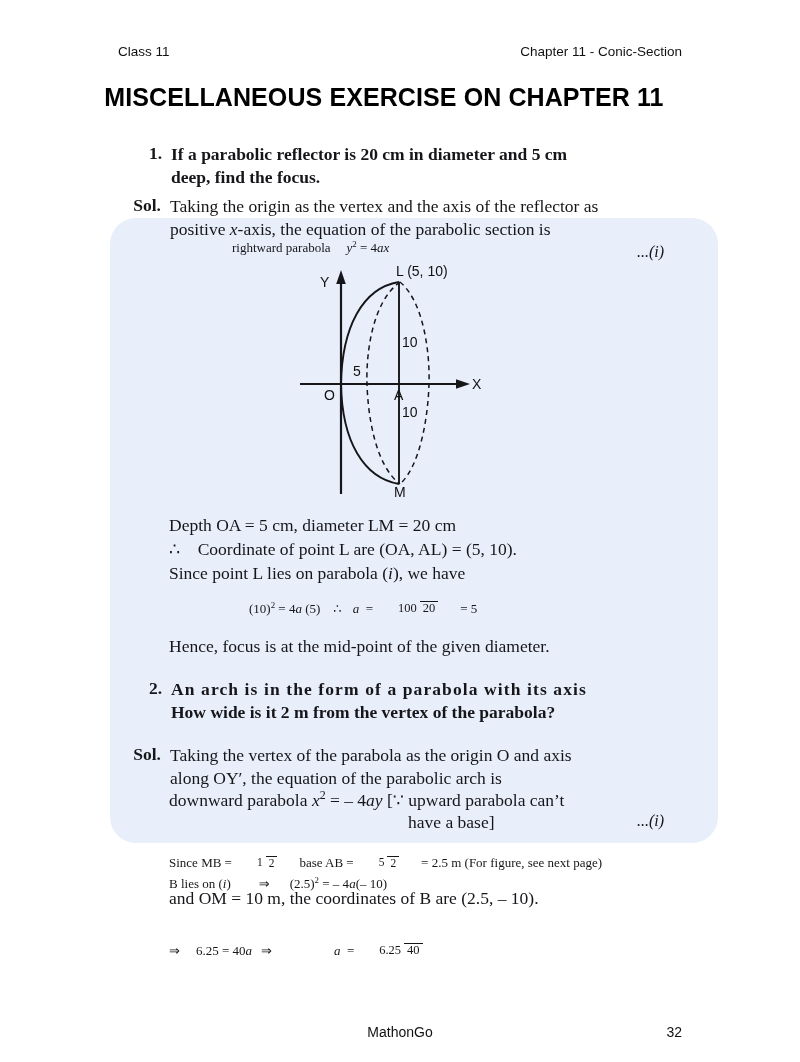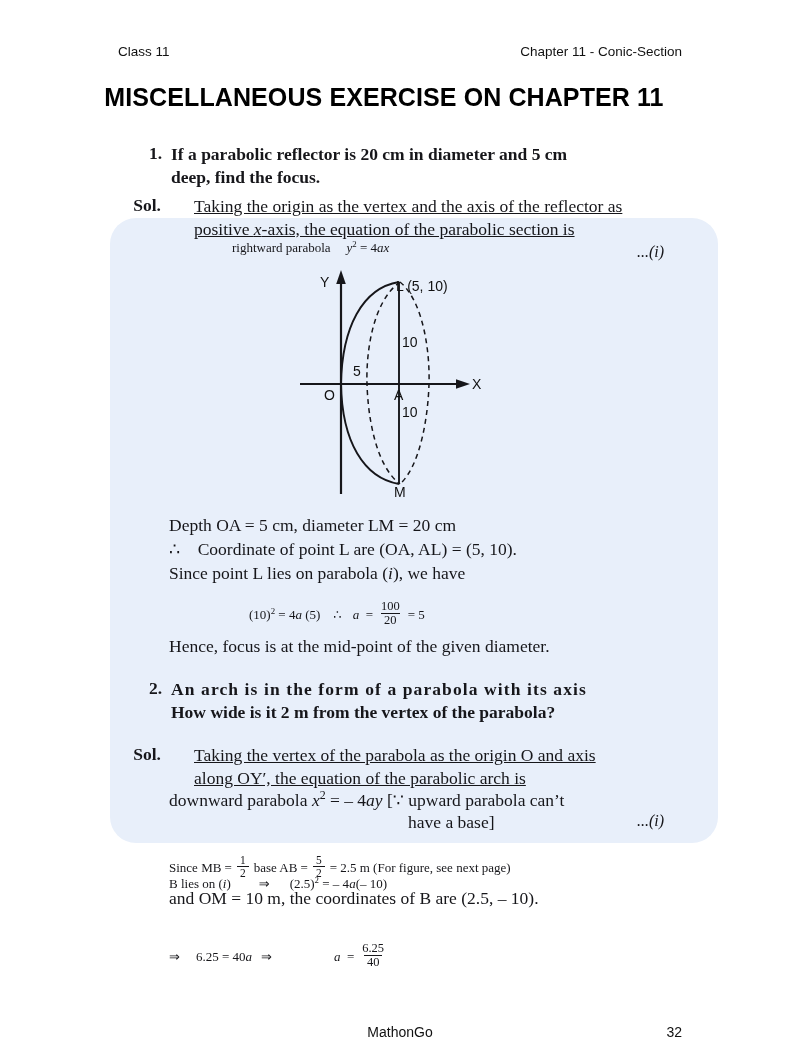--- a/index.html
+++ b/index.html
@@ -70,43 +70,43 @@
 
   .qrow { position: absolute; display: flex; }
   .qnum {
     font-weight: bold; font-size: 17.5px;
     width: 32px; text-align: right; flex: none;
     padding-right: 9px;
   }
   .qbody { font-weight: bold; font-size: 17.5px; line-height: 1.30; }
   .qbody .ln { display: block; white-space: nowrap; }
 
-  .solrow { position: absolute; display: flex; gap: 24px; }
+  .solrow { position: absolute; display: flex; }
   .sollabel {
     font-weight: bold; font-size: 17.5px;
     width: 42px; text-align: right; flex: none;
     padding-right: 9px;
   }
   .solbody { font-size: 17.5px; line-height: 1.32; }
-  .solbody .ln { display: block; white-space: nowrap; text-decoration: underline; }
+  .solbody .ln { display: block; white-space: nowrap; }
 
   .para { position: absolute; font-size: 17.5px; line-height: 1.38; }
   .para .ln { display: block; white-space: nowrap; }
 
   i, .it { font-style: italic; }
 
   sup { font-size: 0.68em; vertical-align: super; line-height: 0; }
 
   .eqline { position: absolute; font-size: 13px; white-space: nowrap;
             display: flex; align-items: center; }
 
   .frac {
-    display: inline-flex; flex-direction: column;
+    display: inline-flex; flex-direction: row;
     align-items: center; vertical-align: middle;
-    margin: 0 5px; line-height: 1.05;
+    margin: 0 22px; line-height: 1.05;
     position: relative; top: -0.05em;
   }
   .frac .num { padding: 0 3px; font-size: 0.96em; }
   .frac .den { padding: 0 3px; font-size: 0.96em; border-top: 1.4px solid #16161a; }
 
   .frac-sm { font-size: 1em; }
   .frac-sm .num, .frac-sm .den { font-size: 0.88em; }
 
   .tag { position: absolute; font-size: 16px; font-style: italic; }
 
@@ -202,21 +202,21 @@
         <path d="M 112,20 C 84,40 78,92 79,122 C 80,156 88,204 112,222" fill="none" stroke="#16161a" stroke-width="1.5" stroke-dasharray="5 4"></path>
         <path d="M 112,20 C 136,40 142,92 141,122 C 140,156 132,204 112,222" fill="none" stroke="#16161a" stroke-width="1.5" stroke-dasharray="5 4"></path>
 
         <line x1="111" y1="20" x2="111" y2="222" stroke="#16161a" stroke-width="1.9"></line>
       </svg>
 
       <span class="figlabel" style="left:32px; top:12px;">Y</span>
       <span class="figlabel" style="left:184px; top:114px;">X</span>
       <span class="figlabel" style="left:36px; top:125px;">O</span>
       <span class="figlabel" style="left:106px; top:125px;">A</span>
-      <span class="figlabel" style="left:108px; top:16px;">L (5, 10)</span>
+      <span class="figlabel" style="left:108px; top:1px;">L (5, 10)</span>
       <span class="figlabel" style="left:106px; top:222px;">M</span>
       <span class="figlabel" style="left:65px; top:101px;">5</span>
       <span class="figlabel" style="left:114px; top:72px;">10</span>
       <span class="figlabel" style="left:114px; top:142px;">10</span>
     </div>
 
     <div class="para" style="left:169px; top:513px;">
       <span class="ln">Depth   OA = 5 cm, diameter LM = 20 cm</span>
       <span class="ln">∴&nbsp;&nbsp;&nbsp; Coordinate of point L are (OA, AL) = (5, 10).</span>
       <span class="ln">Since point L lies on parabola (<i>i</i>), we have</span>

